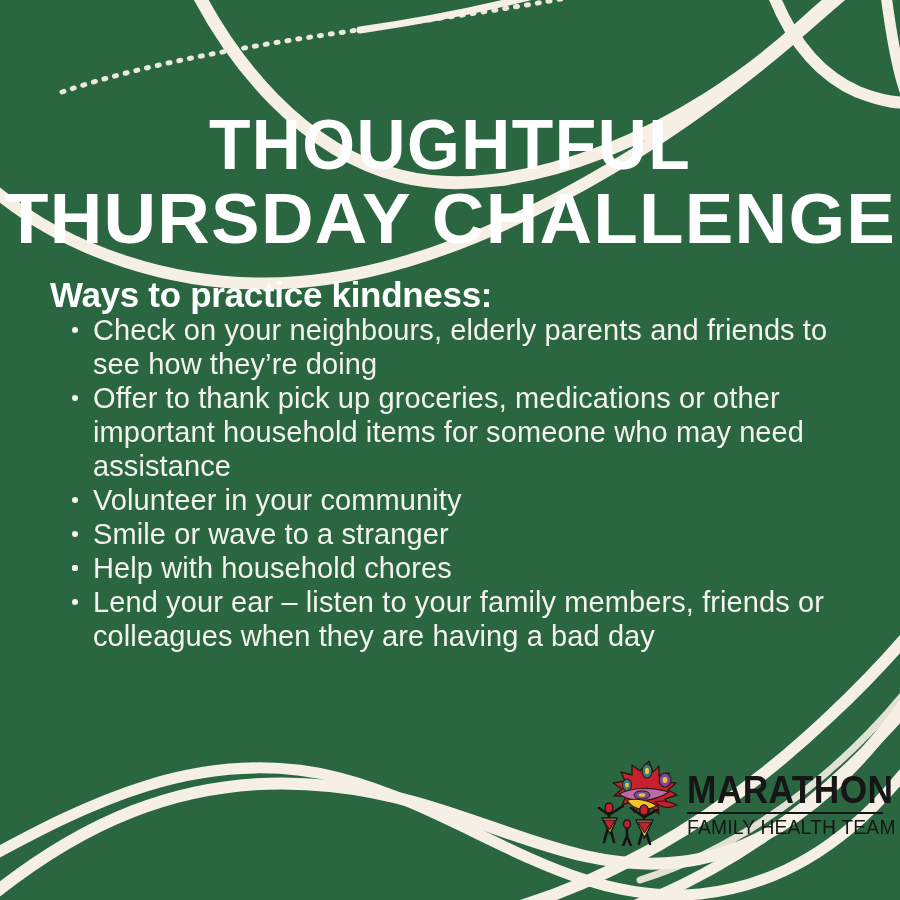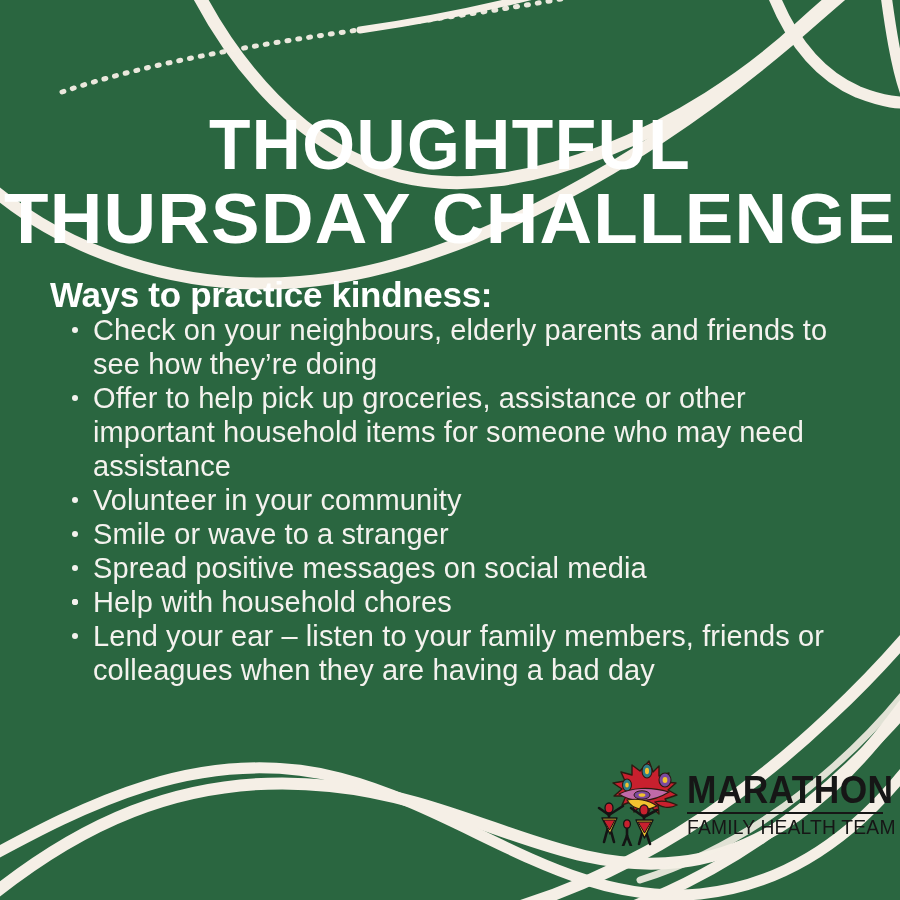--- a/index.html
+++ b/index.html
@@ -180,33 +180,32 @@
 
   <div class="body-block">
     <p class="kicker">Ways to practice kindness:</p>
     <ul class="kindness-list">
       <li>
         <span class="dot"></span>
         <span>Check on your neighbours, elderly parents and friends to see how they’re doing</span>
       </li>
       <li>
         <span class="dot"></span>
-        <span>Offer to help pick up groceries, assistance or other important household items for someone who may need assistance</span>
+        <span>Offer to thank pick up groceries, medications or other important household items for someone who may need assistance</span>
       </li>
       <li>
         <span class="dot"></span>
         <span>Volunteer in your community</span>
       </li>
       <li>
         <span class="dot"></span>
         <span>Smile or wave to a stranger</span>
       </li>
       <li>
         <span class="dot"></span>
-        <span>Spread positive messages on social media</span>
       </li>
       <li>
         <span class="dot"></span>
       </li>
       <li>
         <span class="dot"></span>
         <span>Help with household chores</span>
       </li>
       <li>
         <span class="dot"></span>

